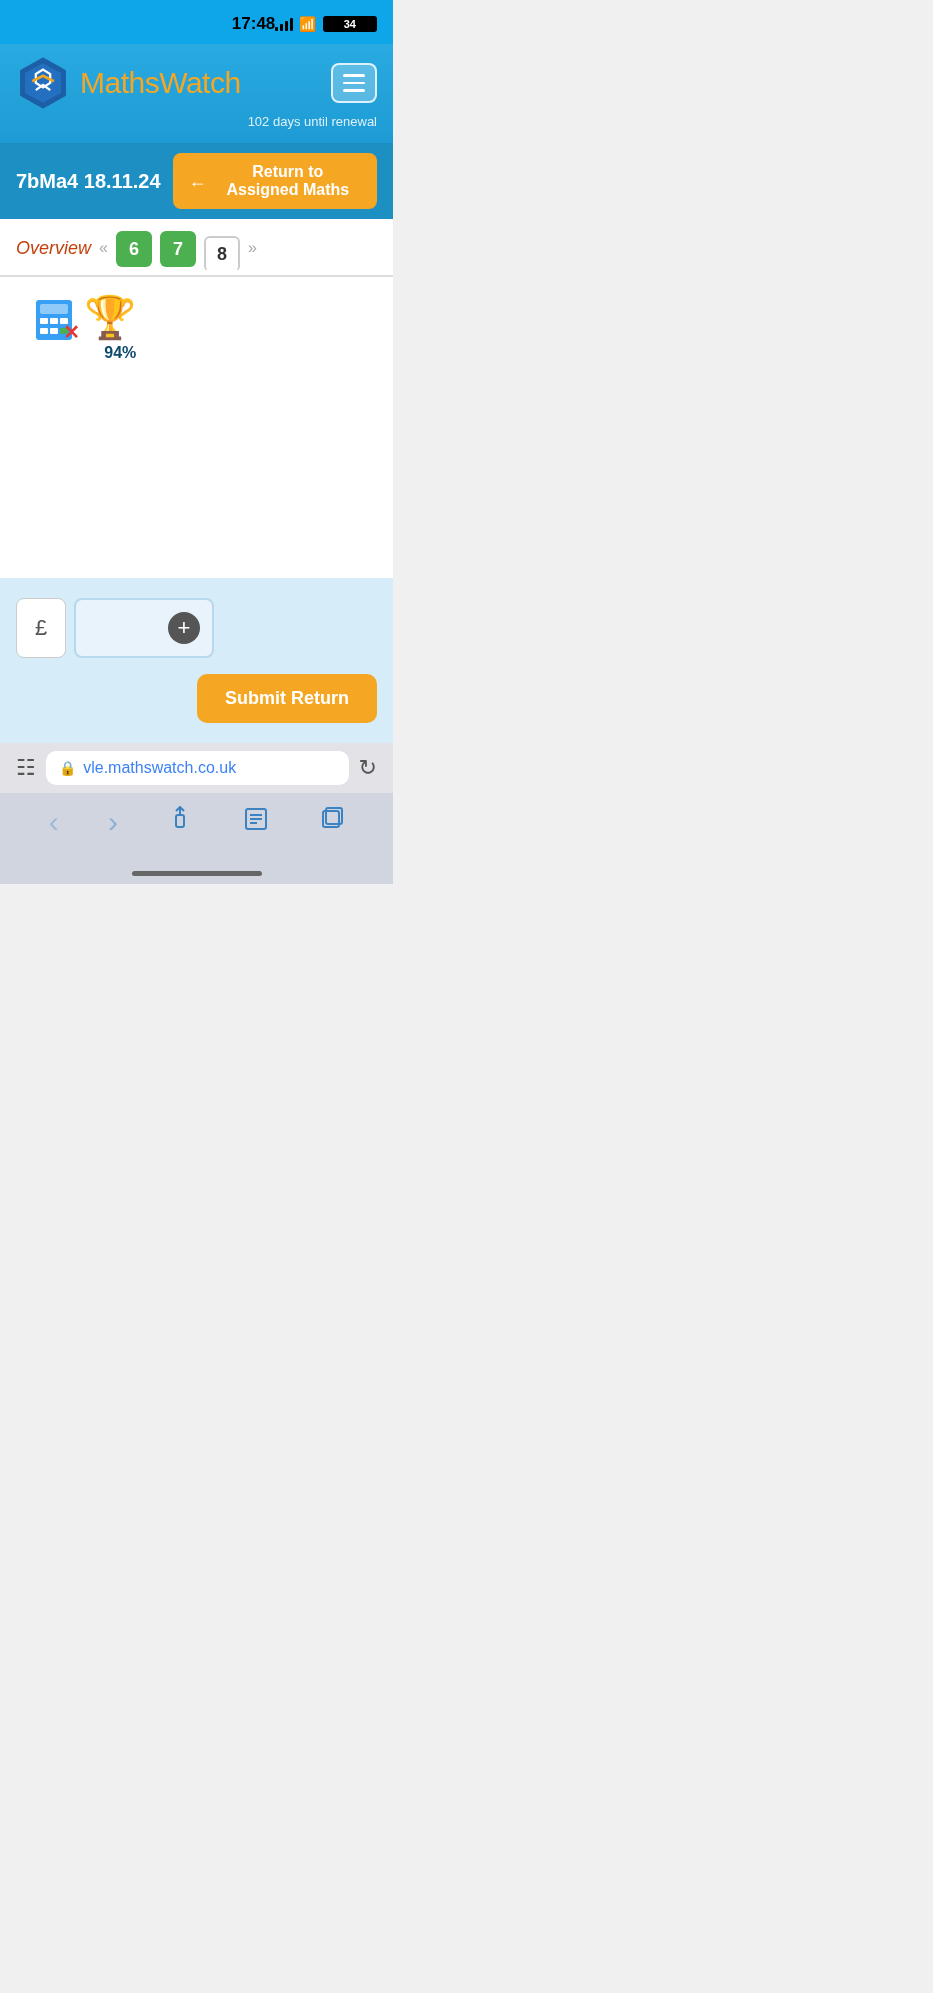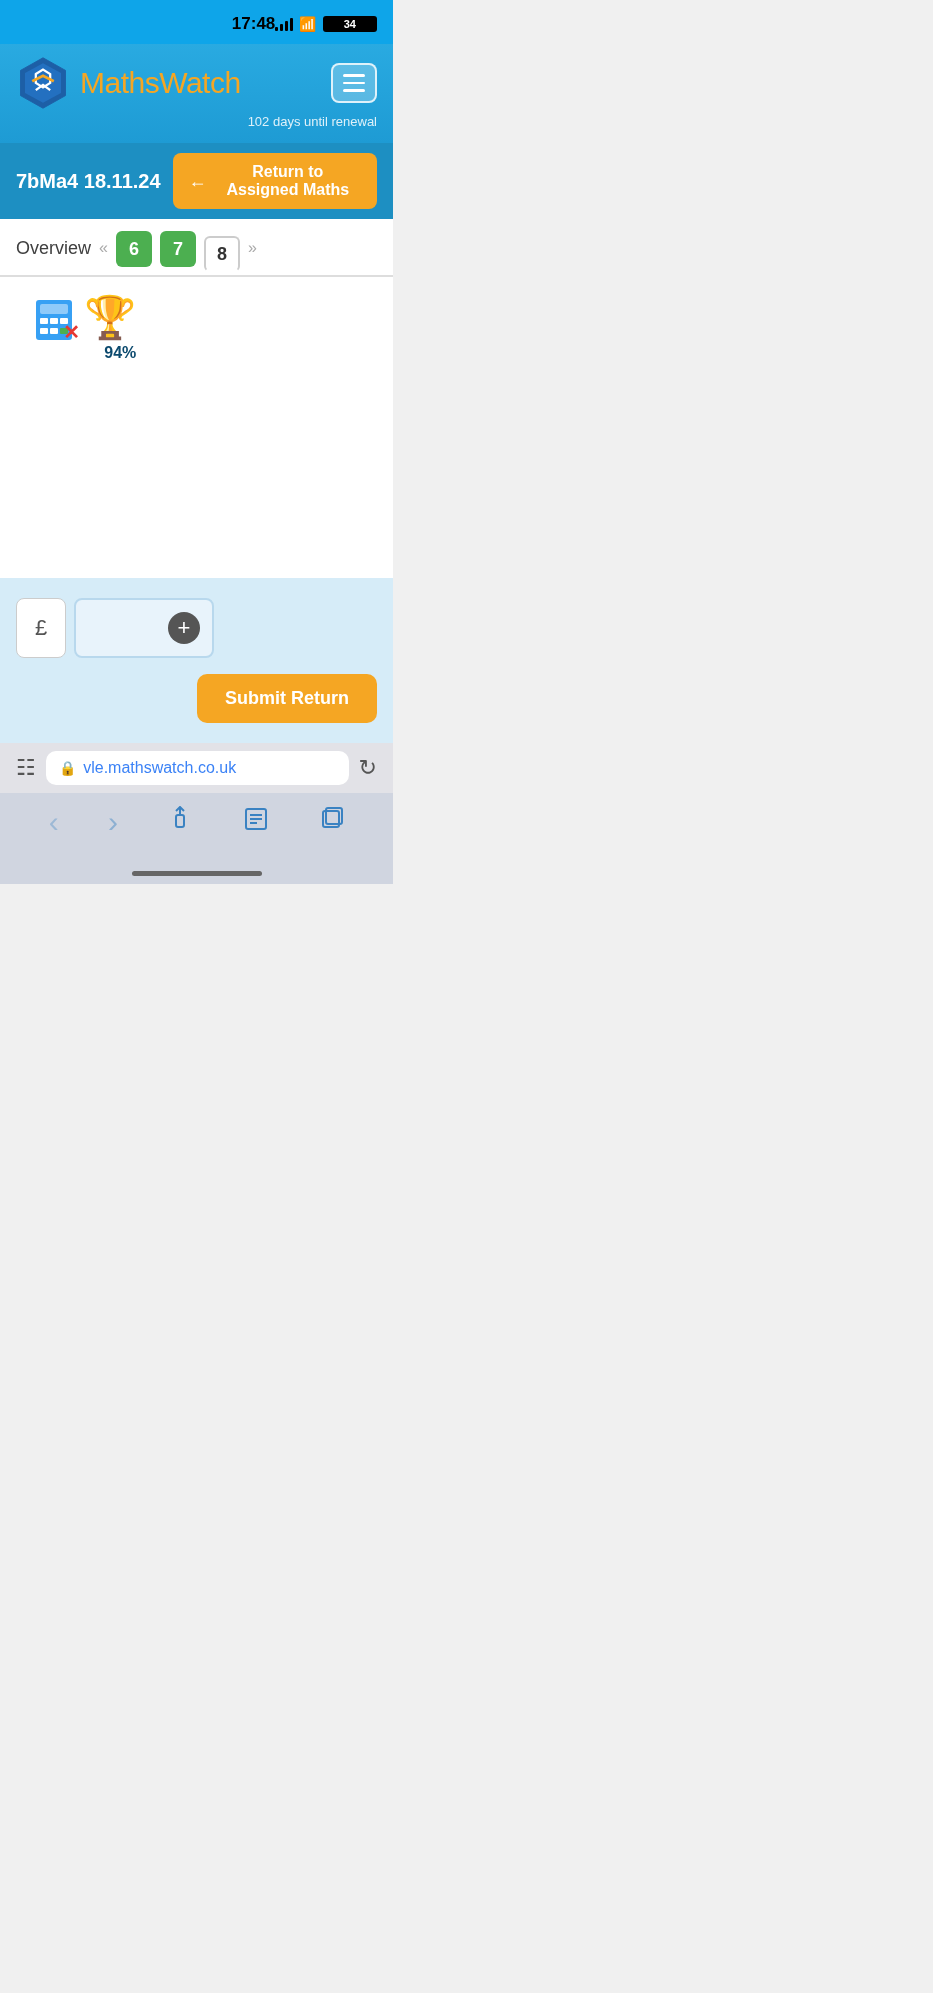--- a/index.html
+++ b/index.html
@@ -157,25 +157,26 @@
 
     
     .tabs-row {
       display: flex;
       align-items: center;
       padding: 12px 16px 0;
       gap: 8px;
       border-bottom: 2px solid #ddd;
     }
     .tab-overview {
-      color: #404040;
+      color: #c2410c;
       font-size: 18px;
       font-weight: 500;
       cursor: pointer;
       padding-bottom: 10px;
+      font-style: italic;
     }
     .tab-arrows {
       color: #aaa;
       font-size: 16px;
       cursor: pointer;
       padding-bottom: 10px;
     }
     .tab-num {
       background: #4caf50;
       color: #fff;

